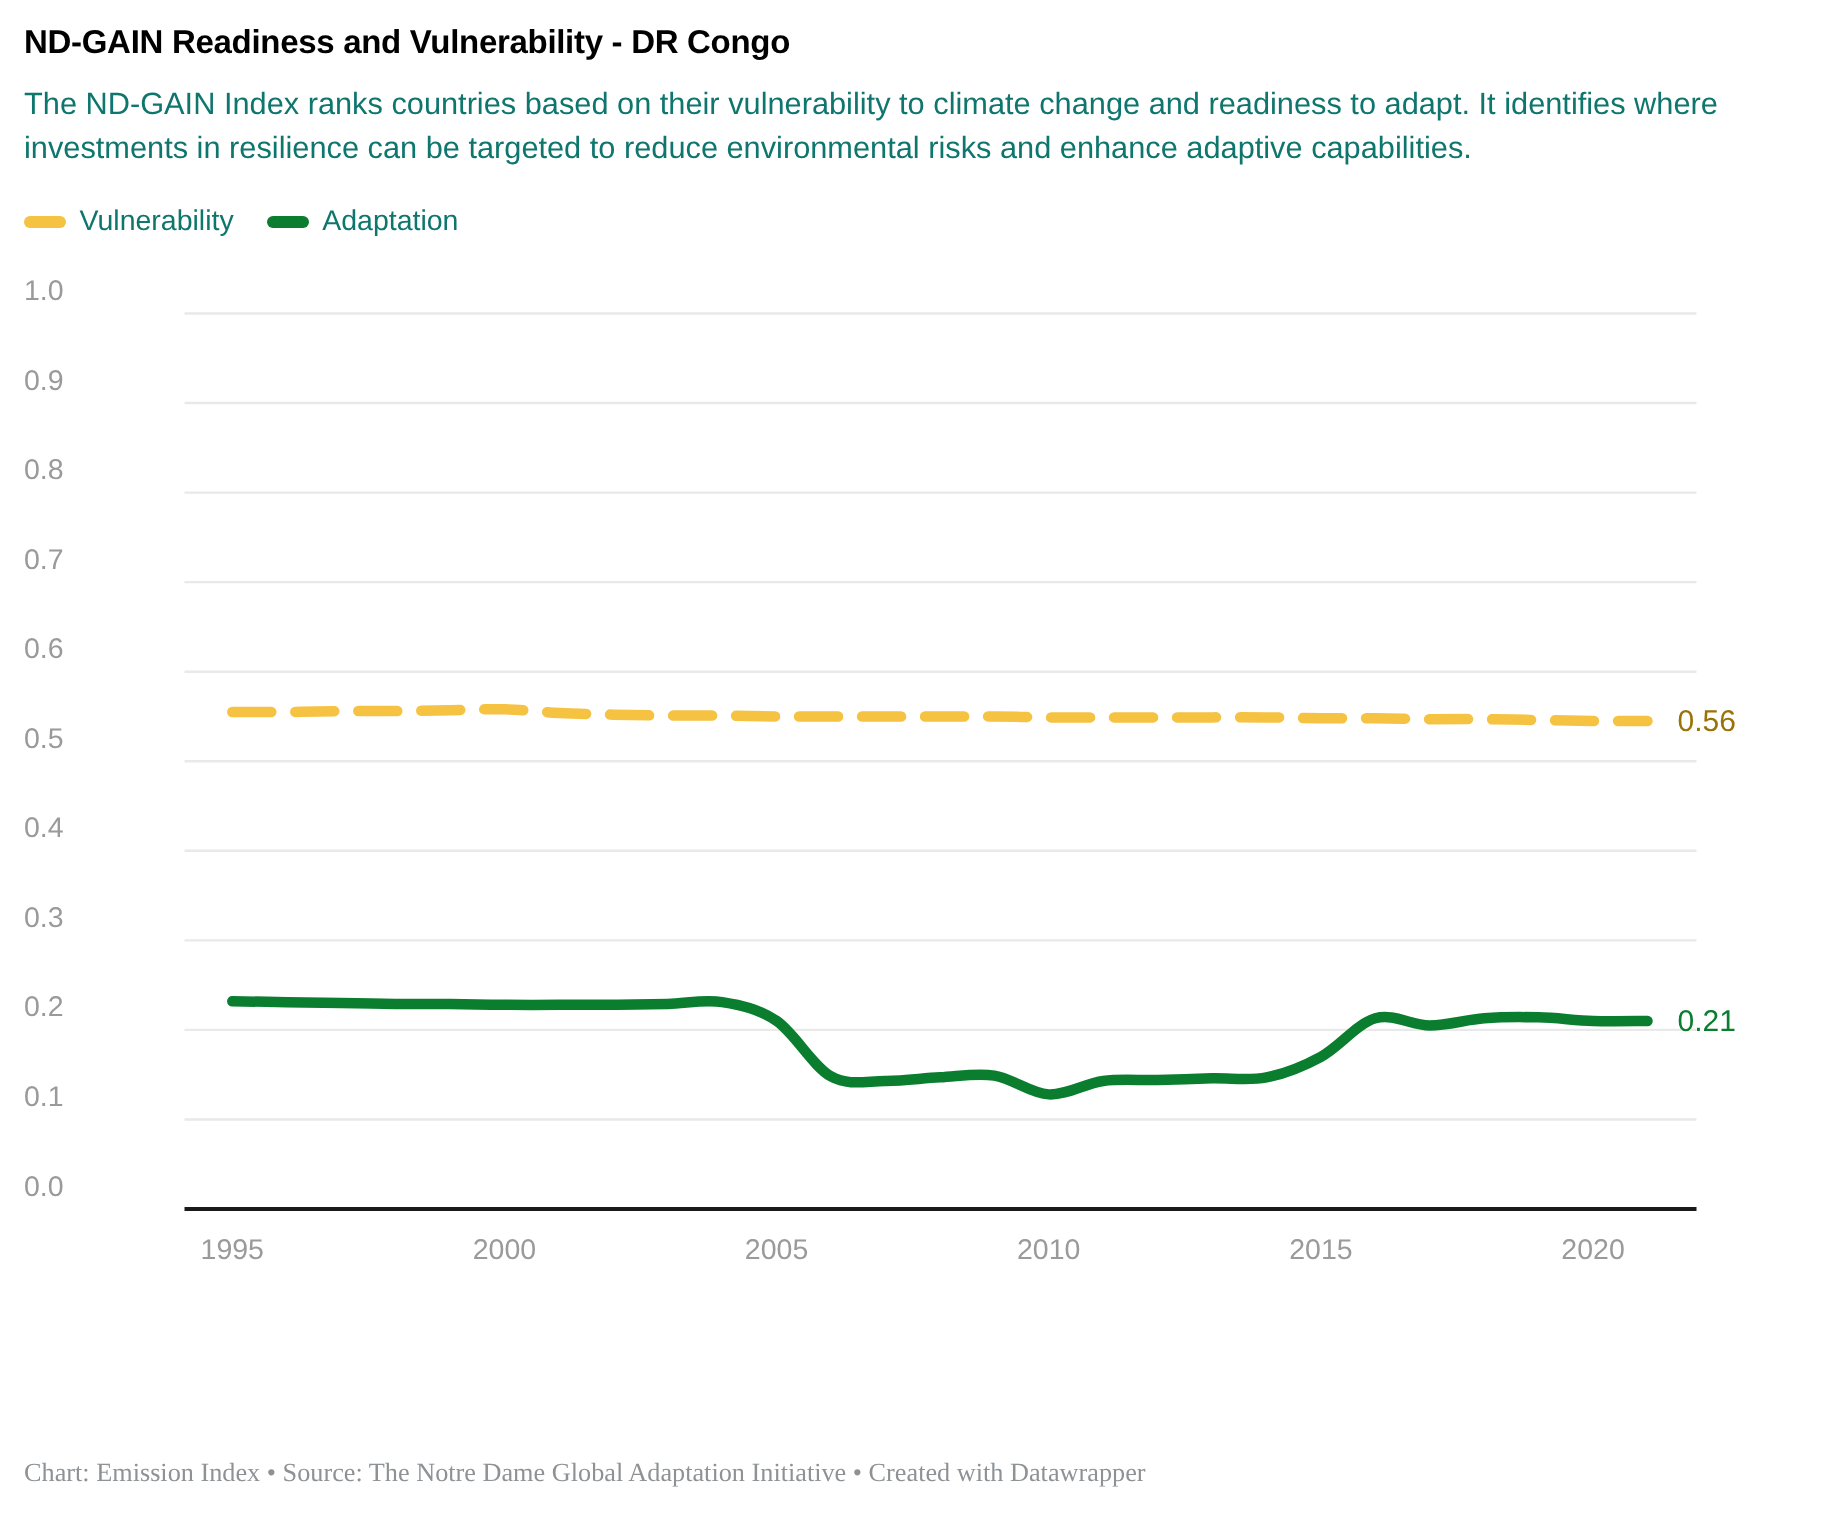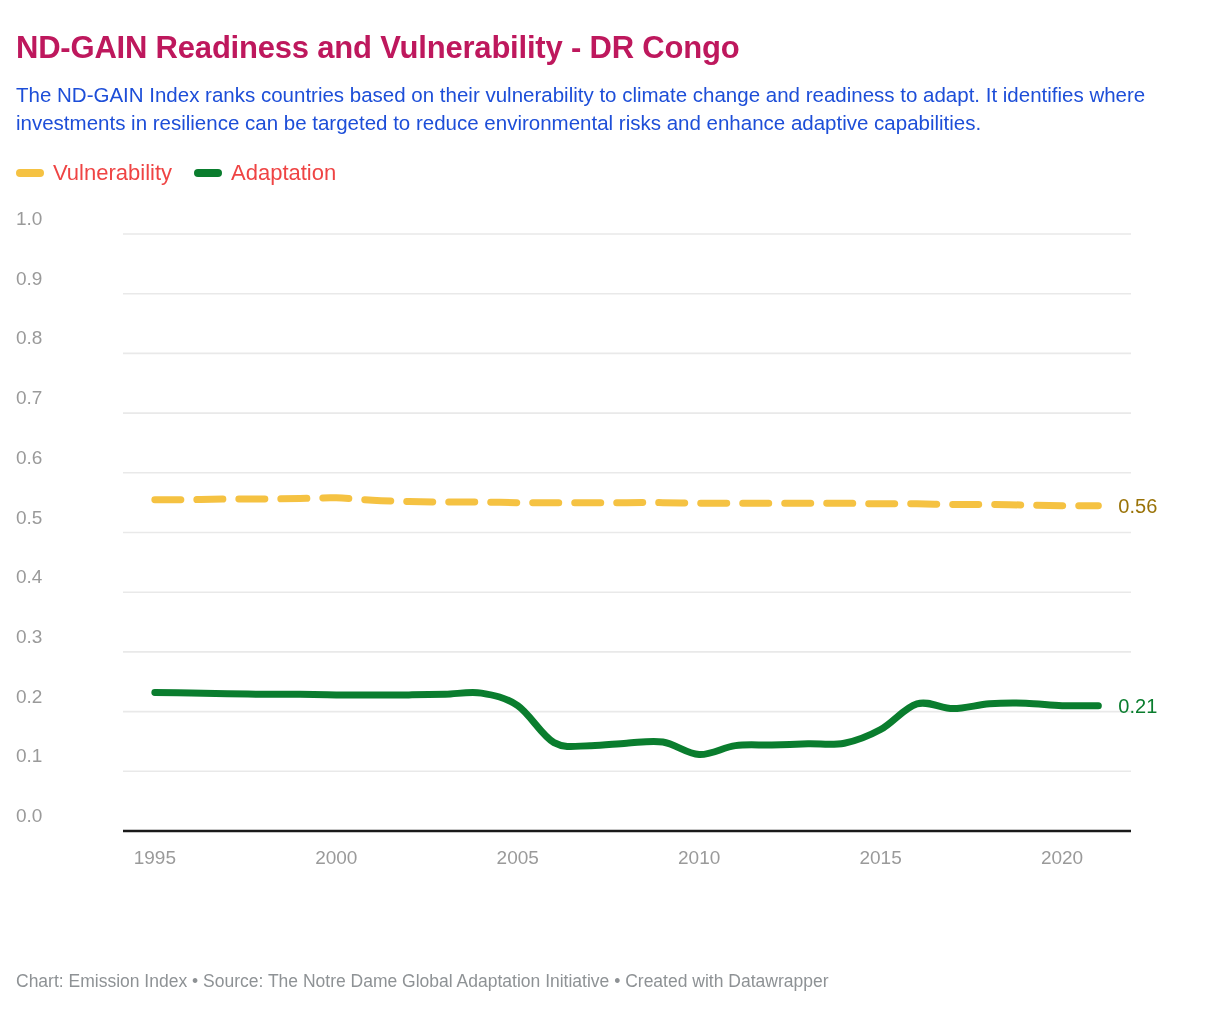--- a/index.html
+++ b/index.html
@@ -16,32 +16,32 @@
     position: relative;
   }
   .page {
     position: relative;
     width: 1220px;
     height: 1010px;
     box-sizing: border-box;
     padding: 0 16px;
   }
   .chart-title {
-    font-size: 31px;
+    font-size: 22px;
     font-weight: bold;
     letter-spacing: -0.2px;
-    color: #be185d;
+    color: #000000;
     margin: 0;
-    padding-top: 29px;
+    padding-top: 15px;
     line-height: 1.2;
   }
   .chart-desc {
     font-size: 20.5px;
     font-weight: normal;
-    color: #1d4ed8;
+    color: #0f766e;
     margin: 0;
     padding-top: 15px;
     line-height: 1.38;
     max-width: 1190px;
   }
   .legend {
     display: flex;
     align-items: center;
     gap: 22px;
     padding-top: 20px;
@@ -52,22 +52,22 @@
     align-items: center;
     gap: 9px;
   }
   .legend-swatch {
     display: inline-block;
     width: 28px;
     height: 8px;
     border-radius: 4px;
   }
   .legend-label {
-    font-size: 22px;
-    color: #ef4444;
+    font-size: 19px;
+    color: #0f766e;
   }
   .plot-wrap {
     position: relative;
     margin-top: 16px;
     width: 1188px;
     height: 700px;
   }
   .plot-svg {
     position: absolute;
     left: 0;
@@ -87,21 +87,21 @@
   .end-label {
     font-size: 20px;
     font-family: "Liberation Sans", sans-serif;
   }
   .footer {
     position: absolute;
     left: 16px;
     bottom: 18px;
     font-size: 17.5px;
     color: #8e9295;
-    font-family: Liberation Sans, sans-serif;
+    font-family: Liberation Serif, serif;
   }
 </style>
 </head>
 <body>
 
 <div class="page">
 
   <h1 class="chart-title">ND-GAIN Readiness and Vulnerability - DR Congo</h1>
 
   <p class="chart-desc">The ND-GAIN Index ranks countries based on their vulnerability to climate change and readiness to adapt. It identifies where investments in resilience can be targeted to reduce environmental risks and enhance adaptive capabilities.</p>

